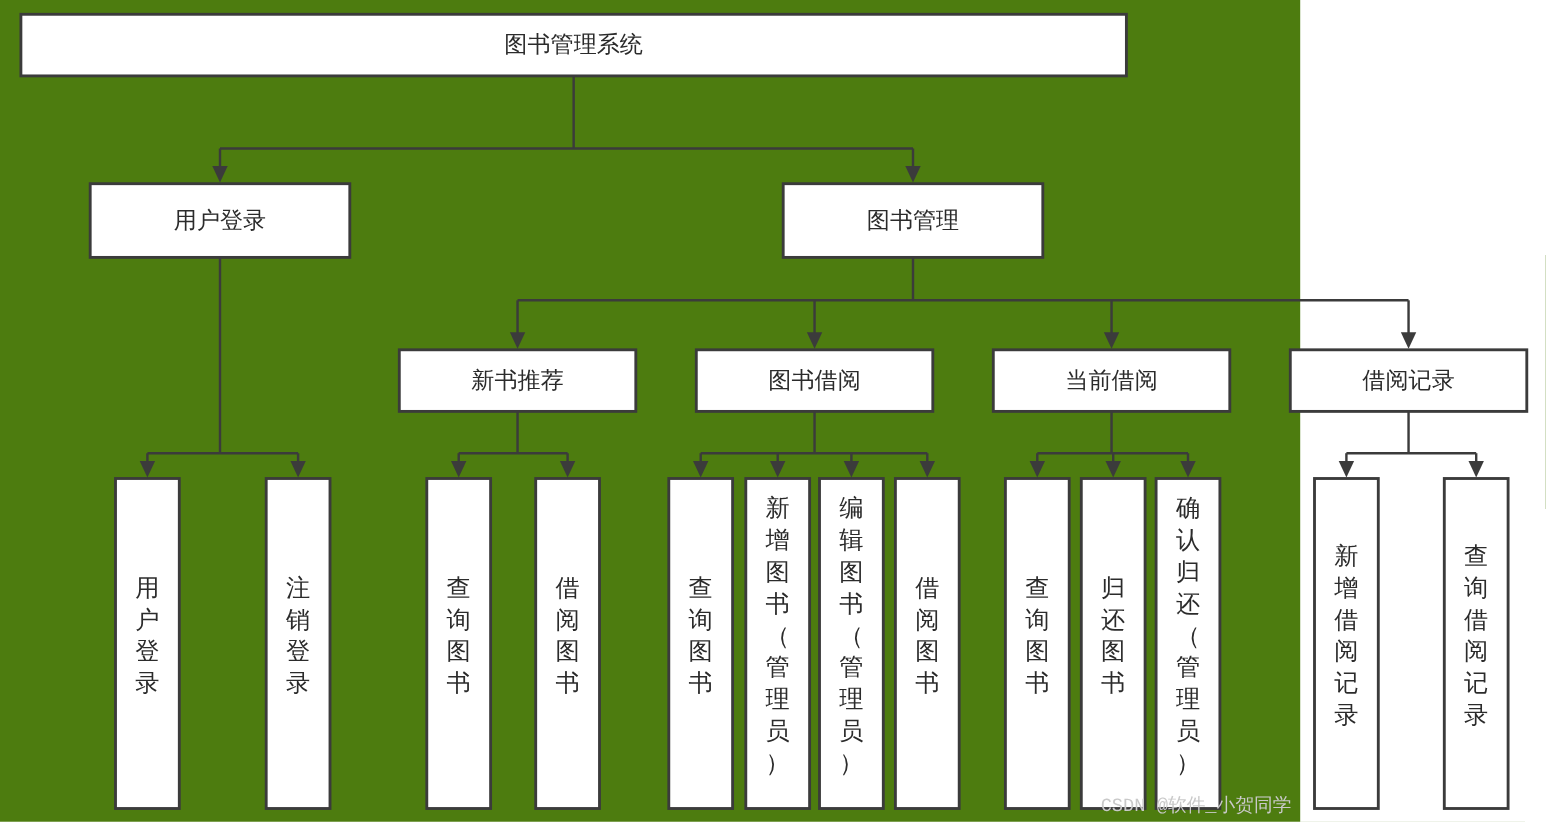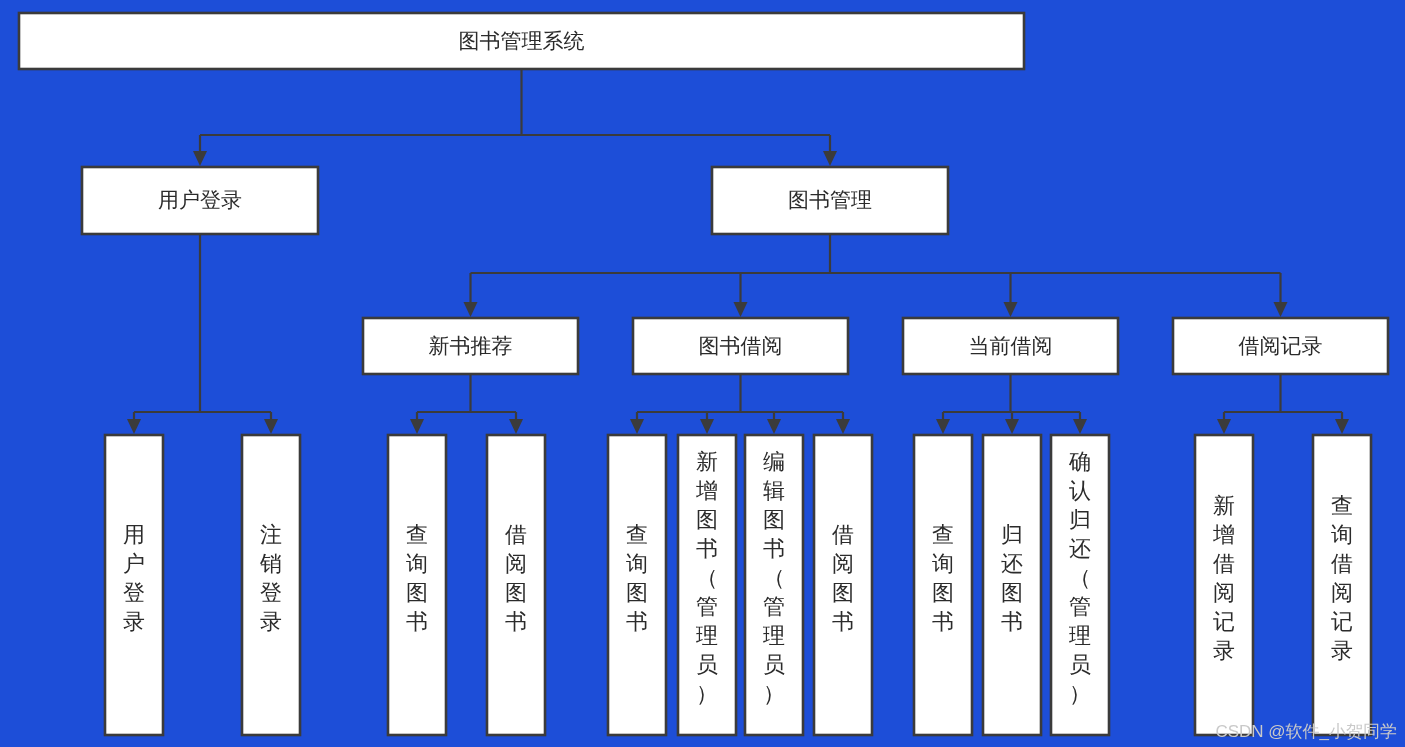--- a/index.html
+++ b/index.html
@@ -8,23 +8,23 @@
     background: #ffffff;
   }
   body {
     width: 1405px;
     height: 747px;
     font-family: "Liberation Sans", "DejaVu Sans", sans-serif;
     overflow: hidden;
   }
   #diagram-root {
     position: relative;
-    width: 1405px;
+    width: 1182px;
     height: 747px;
-    background: #1d4ed8;
+    background: #4d7c0f;
   }
   svg.flow {
     position: absolute;
     left: 0;
     top: 0;
     width: 1405px;
     height: 747px;
   }
   .node-rect {
     fill: #ffffff;
@@ -44,21 +44,21 @@
     fill: none;
   }
   .arrow-head {
     fill: #3b3b3b;
     stroke: none;
   }
   .watermark {
     position: absolute;
     right: 8px;
     bottom: 4px;
-    font-family: Liberation Sans, sans-serif;
+    font-family: Liberation Mono, monospace;
     font-size: 17px;
     color: #c9c9c9;
     white-space: nowrap;
     user-select: none;
   }
 </style>
 </head>
 <body>
 
 <div id="diagram-root">

